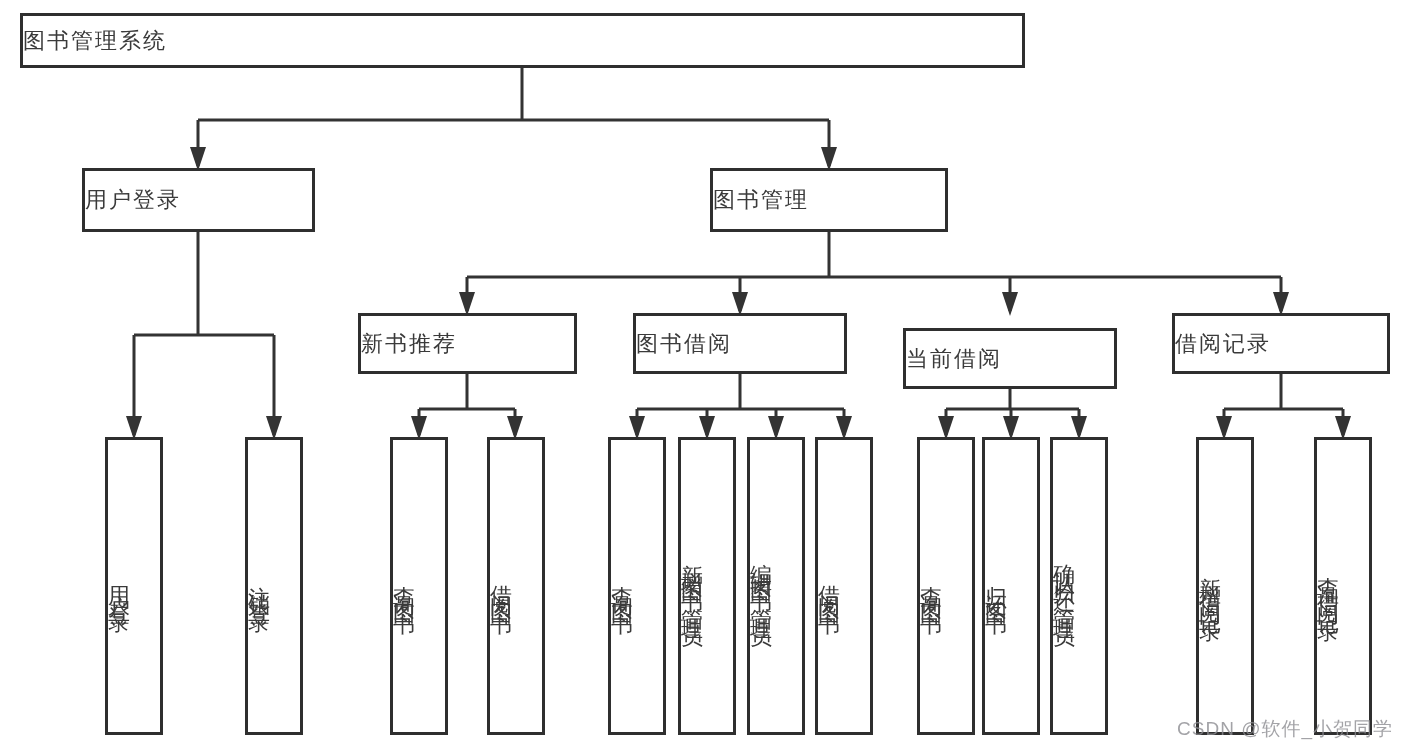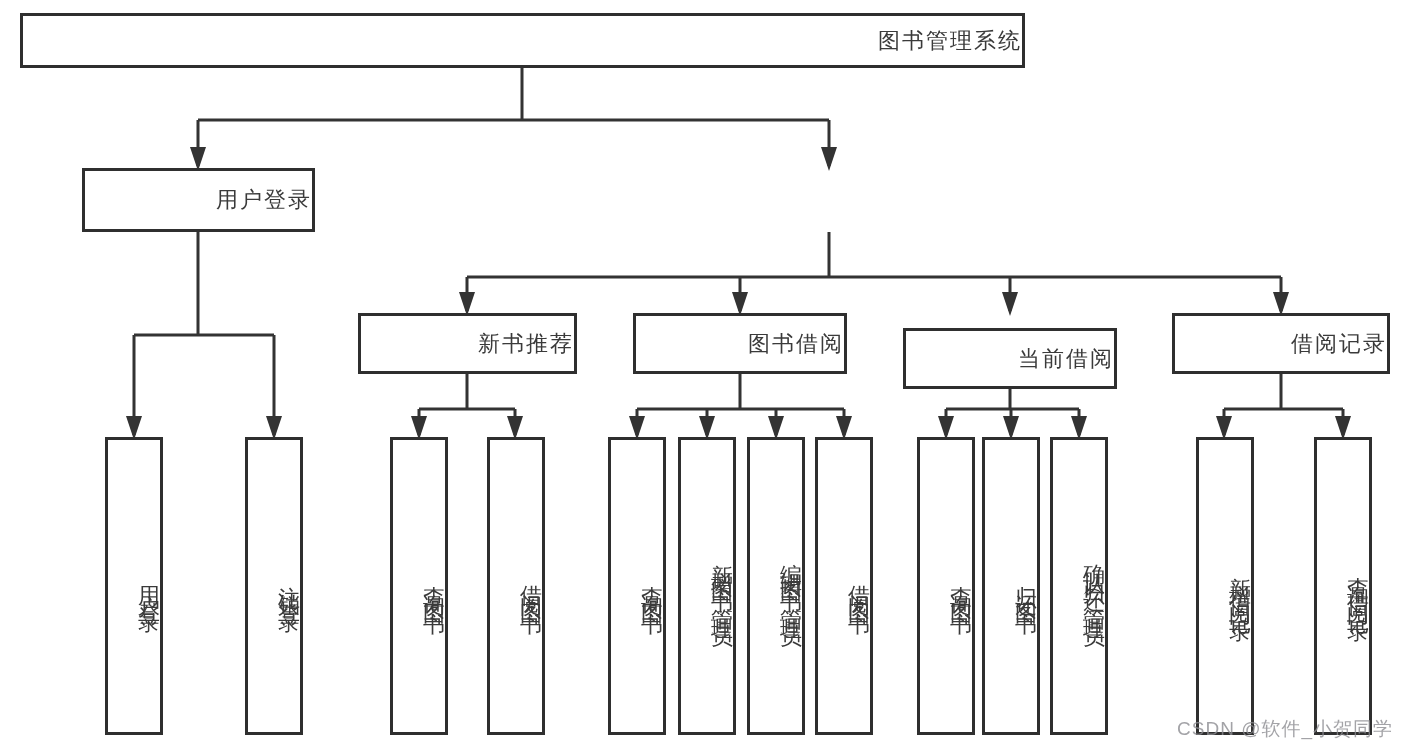--- a/index.html
+++ b/index.html
@@ -21,21 +21,21 @@
     top: 0;
     z-index: 1;
   }
   .node {
     position: absolute;
     box-sizing: border-box;
     background: #ffffff;
     border: 3px solid #2f2f2f;
     display: flex;
     align-items: center;
-    justify-content: flex-end;
+    justify-content: flex-start;
     color: #3a3a3a;
     z-index: 2;
   }
   .hbox {
     font-size: 22px;
     letter-spacing: 2px;
     white-space: nowrap;
   }
   .vbox {
     width: 58px;
@@ -112,20 +112,23 @@
     </g>
   </svg>
 
   <div class="node hbox" style="left:20px; top:13px; width:1005px; height:55px;">
     <span>图书管理系统</span>
   </div>
 
   <div class="node hbox" style="left:82px; top:168px; width:233px; height:64px;">
     <span>用户登录</span>
   </div>
+  <div class="node hbox" style="left:710px; top:168px; width:238px; height:64px;">
+    <span>图书管理</span>
+  </div>
 
   <div class="node hbox" style="left:633px; top:313px; width:214px; height:61px;">
     <span>图书借阅</span>
   </div>
   <div class="node hbox" style="left:358px; top:313px; width:219px; height:61px;">
     <span>新书推荐</span>
   </div>
   <div class="node hbox" style="left:903px; top:328px; width:214px; height:61px;">
     <span>当前借阅</span>
   </div>

